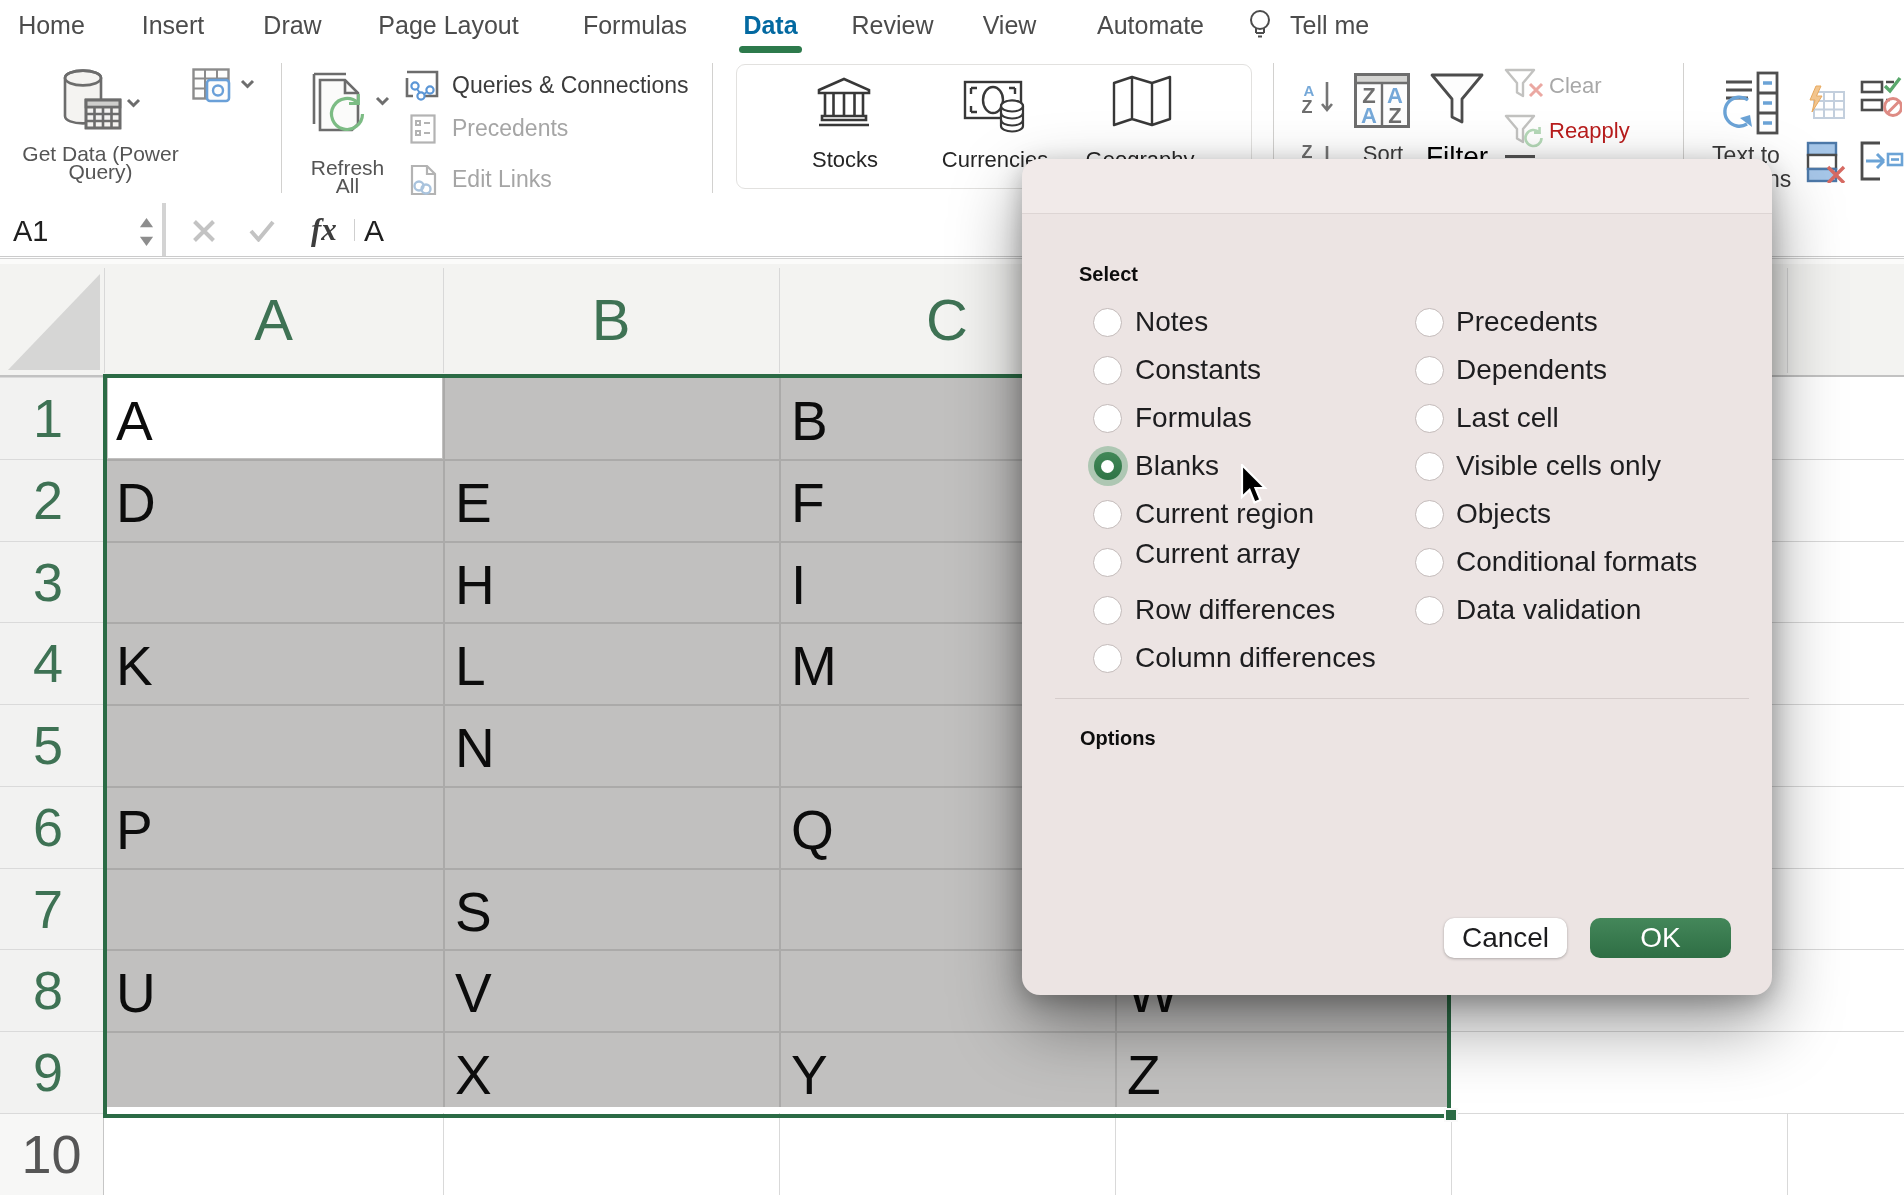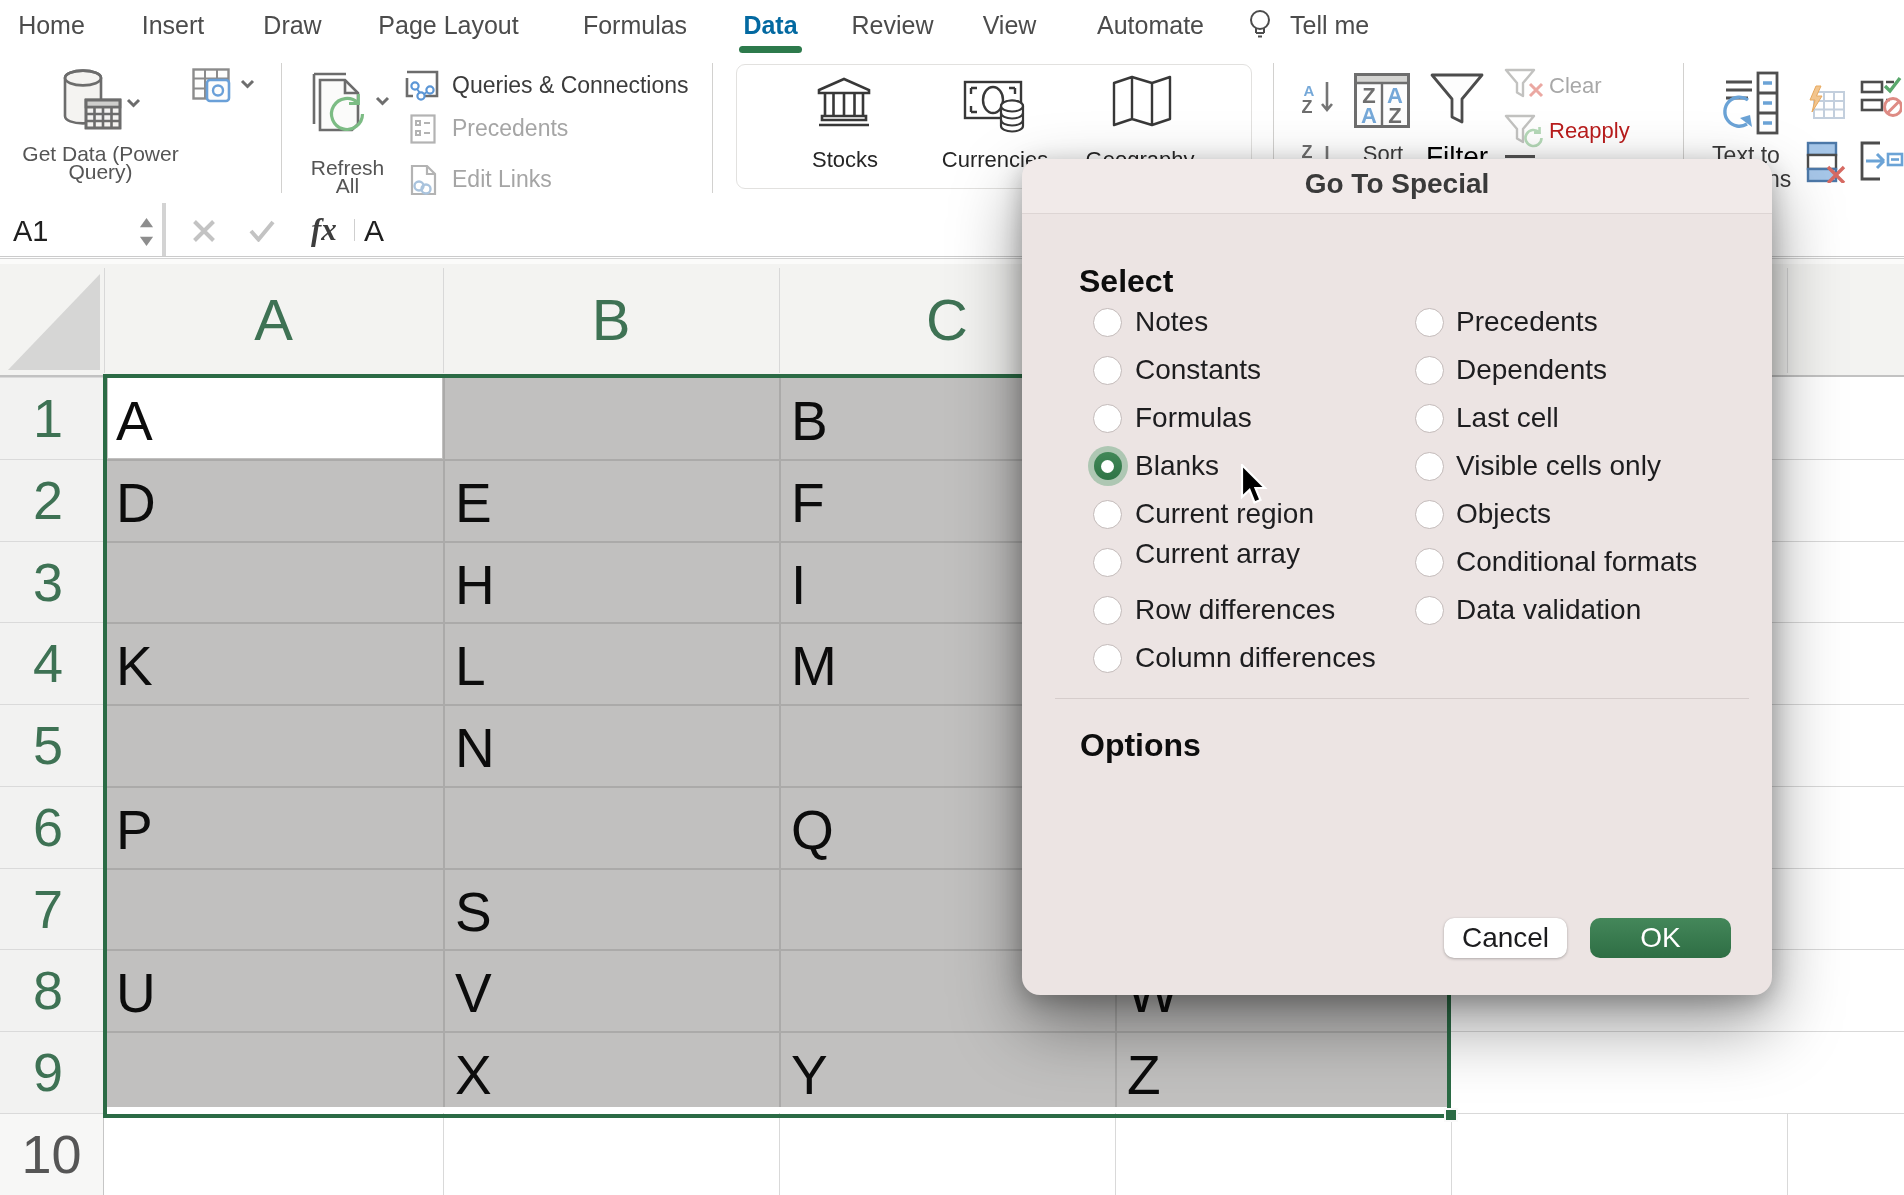--- a/index.html
+++ b/index.html
@@ -13,21 +13,21 @@
 #fbar{left:0;top:202px;width:1904px;height:55px;background:#fff;border-bottom:1px solid #cbcbcb}
 #fstrip{left:0;top:258px;width:1904px;height:6px;background:#fbfbfa;border-top:1px solid #d2d2d2}
 #colhead{left:0;top:264px;width:1904px;height:113px;background:#f3f3f1}
 .chl{top:264px;height:111px;display:flex;align-items:center;justify-content:center;font-size:58px;color:#3e7254}
 .chsep{top:268px;height:105px;width:1px;background:#d8d8d8}
 #rowhead{left:0;top:377px;width:104px;height:818px;background:#f2f2f1;border-right:1px solid #c6c6c6}
 .rn{left:0;width:96px;height:82px;display:flex;align-items:center;justify-content:center;font-size:54px;color:#3e7254}
 .rsep{left:0;width:104px;height:1px;background:#dadada}
 .cl{font-size:55px;color:#0c0c0c}
 .dlabel{font-size:28px;color:#1d1d1f;display:flex;align-items:center;height:36px}
-.dhead{font-size:32px;font-weight:bold;color:#0d0d0d}
+.dhead{font-size:20px;font-weight:bold;color:#0d0d0d}
 .radio{width:29px;height:29px;border-radius:50%;background:#fff;border:1.5px solid #c3bab9}
 svg{display:block}
 </style></head><body>
 
 <div class="abs tab" style="left:15px;width:73px;justify-content:center">Home</div>
 <div class="abs tab" style="left:139px;width:68px;justify-content:center">Insert</div>
 <div class="abs tab" style="left:262px;width:61px;justify-content:center">Draw</div>
 <div class="abs tab" style="left:373px;width:151px;justify-content:center">Page Layout</div>
 <div class="abs tab" style="left:577px;width:116px;justify-content:center">Formulas</div>
 <div class="abs tab" style="left:847px;width:91px;justify-content:center">Review</div>
@@ -308,21 +308,20 @@
 <div class="abs cl" style="left:116px;top:961px">U</div>
 <div class="abs cl" style="left:455px;top:961px">V</div>
 <div class="abs cl" style="left:1127px;top:961px">W</div>
 <div class="abs cl" style="left:455px;top:1043px">X</div>
 <div class="abs cl" style="left:791px;top:1043px">Y</div>
 <div class="abs cl" style="left:1127px;top:1043px">Z</div>
 <div class="abs" style="left:103px;top:374px;width:1348px;height:744px;border:4px solid #2b6b45"></div>
 <div class="abs" style="left:1444px;top:1108px;width:14px;height:14px;background:#2b6b45;border:2px solid #fafafa"></div>
 <div class="abs" style="left:1022px;top:159px;width:750px;height:836px;background:#ece4e3;border-radius:18px;box-shadow:0 30px 70px rgba(0,0,0,.40),0 6px 24px rgba(0,0,0,.25)">
 <div class="abs" style="left:0;top:0;width:750px;height:55px;background:#f1eae9;border-bottom:1px solid #ddd5d4;border-radius:18px 18px 0 0"></div>
-<div class="abs" style="left:0;top:9px;width:750px;text-align:center;font-size:28px;font-weight:bold;color:#3a3a3a">Go To Special</div>
 <div class="abs dhead" style="left:57px;top:104px">Select</div>
 <div class="abs radio" style="left:71px;top:148.5px"></div>
 <div class="abs dlabel" style="left:113px;top:145px">Notes</div>
 <div class="abs radio" style="left:71px;top:196.5px"></div>
 <div class="abs dlabel" style="left:113px;top:193px">Constants</div>
 <div class="abs radio" style="left:71px;top:244.5px"></div>
 <div class="abs dlabel" style="left:113px;top:241px">Formulas</div>
 <div class="abs" style="left:65.5px;top:287px;width:40px;height:40px;border-radius:50%;background:#aec7b3"></div>
 <div class="abs" style="left:71.5px;top:293px;width:28px;height:28px;border-radius:50%;background:linear-gradient(#418757,#2f7446)"></div>
 <div class="abs" style="left:79px;top:300.5px;width:13px;height:13px;border-radius:50%;background:#fff"></div>

